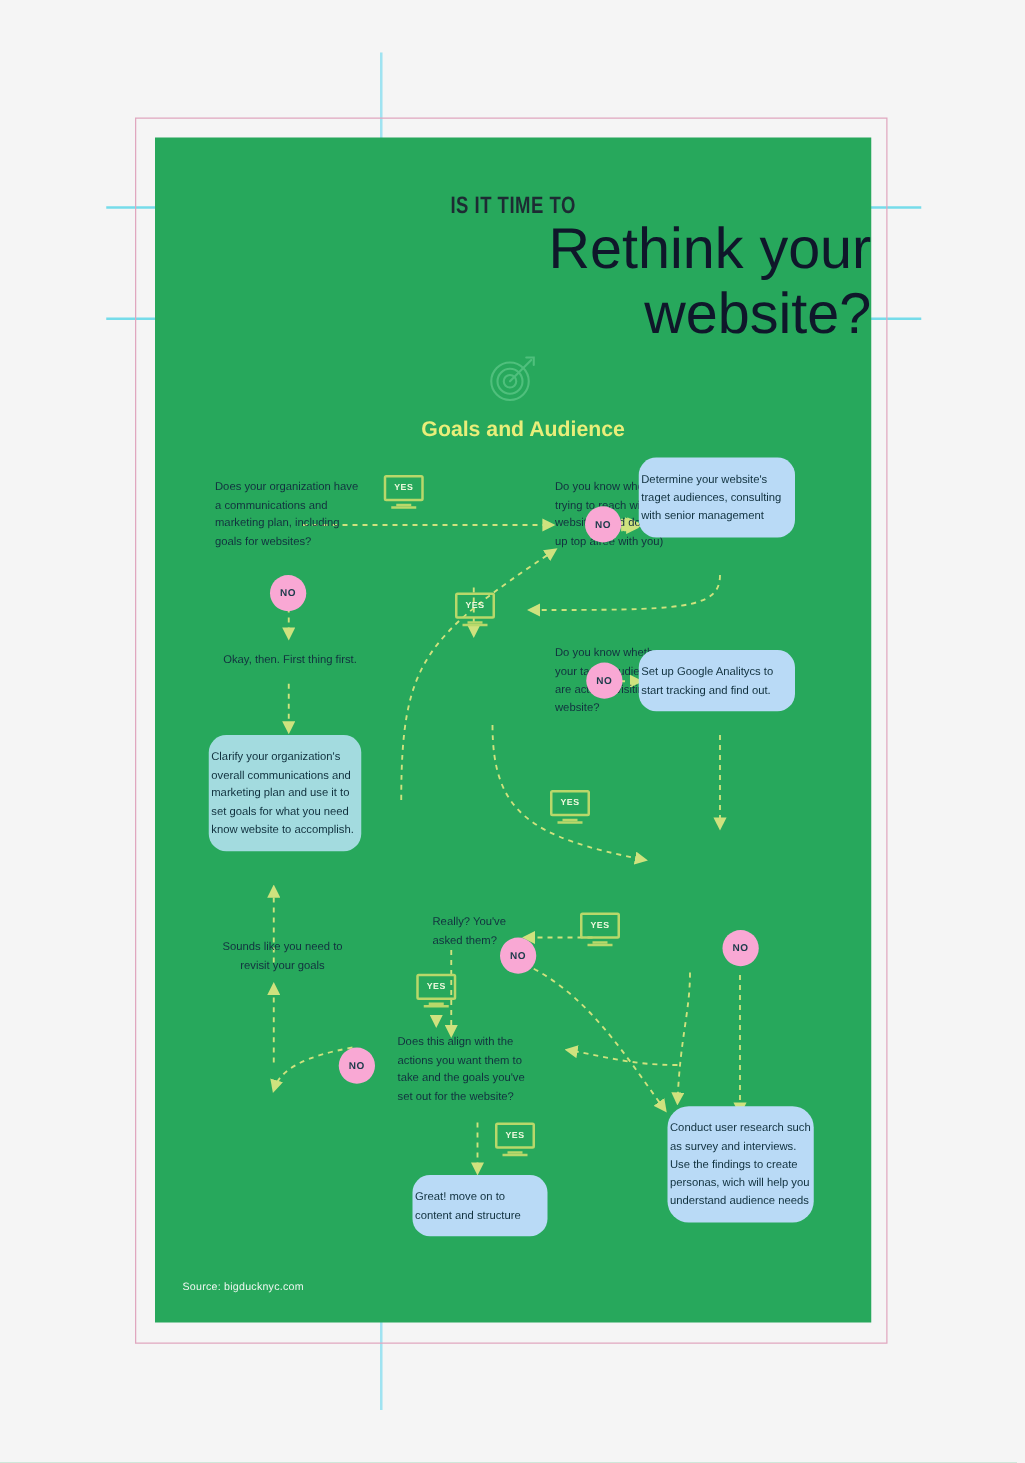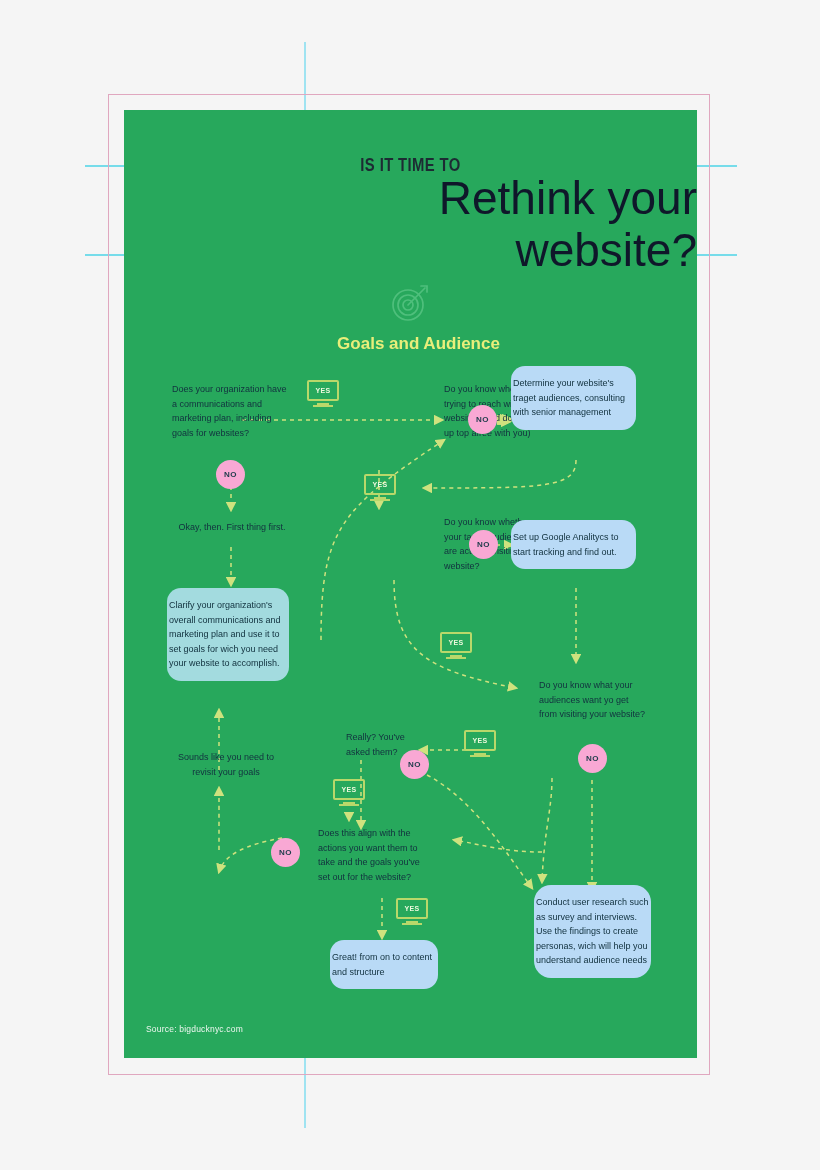--- a/index.html
+++ b/index.html
@@ -206,31 +206,30 @@
     <div class="q center" style="left:50px; top:410px; width:116px;">Okay, then. First thing first.</div>
 
     <div class="q" style="left:320px; top:405px; width:102px;">Do you know whether your target audiences are actually visiting your website?</div>
 
     <div class="no" style="left:345px; top:420px;">
       <span>NO</span>
     </div>
 
     <div class="bubble" style="left:387px; top:410px; width:125px;">Set up Google Analitycs to start tracking and find out.</div>
 
-    <div class="bubble teal" style="left:43px; top:478px; width:122px;">Clarify your organization's overall communications and marketing plan and use it to set goals for wich you need your website to accomplish.</div>
+    <div class="bubble teal" style="left:43px; top:478px; width:122px;">Clarify your organization's overall communications and marketing plan and use it to set goals for what you need know website to accomplish.</div>
 
     <div class="yes" style="left:316px; top:522px;">
       <div class="scr">
           <span class="txt">YES</span>
         </div>
       <div class="stand"></div>
         <div class="base"></div>
     </div>
 
-    <div class="q" style="left:415px; top:568px; width:108px;">Do you know what your audiences want yo get from visiting your website?</div>
 
     <div class="q center" style="left:43px; top:640px; width:118px;">Sounds like you need to revisit your goals</div>
 
     <div class="q" style="left:222px; top:620px; width:78px;">Really? You've asked them?</div>
 
     <div class="yes" style="left:340px; top:620px;">
       <div class="scr">
           <span class="txt">YES</span>
         </div>
       <div class="stand"></div>
@@ -262,17 +261,17 @@
     <div class="yes" style="left:272px; top:788px;">
       <div class="scr">
           <span class="txt">YES</span>
         </div>
       <div class="stand"></div>
         <div class="base"></div>
     </div>
 
     <div class="bubble" style="left:410px; top:775px; width:117px;border-radius:17px;">Conduct user research such as survey and interviews. Use the findings to create personas, wich will help you understand audience needs</div>
 
-    <div class="bubble" style="left:206px; top:830px; width:108px;">Great! from on to content and structure</div>
+    <div class="bubble" style="left:206px; top:830px; width:108px;">Great! move on to content and structure</div>
 
     <div class="source">Source: bigducknyc.com</div>
   </div>
 </div>
 
 </body></html>

